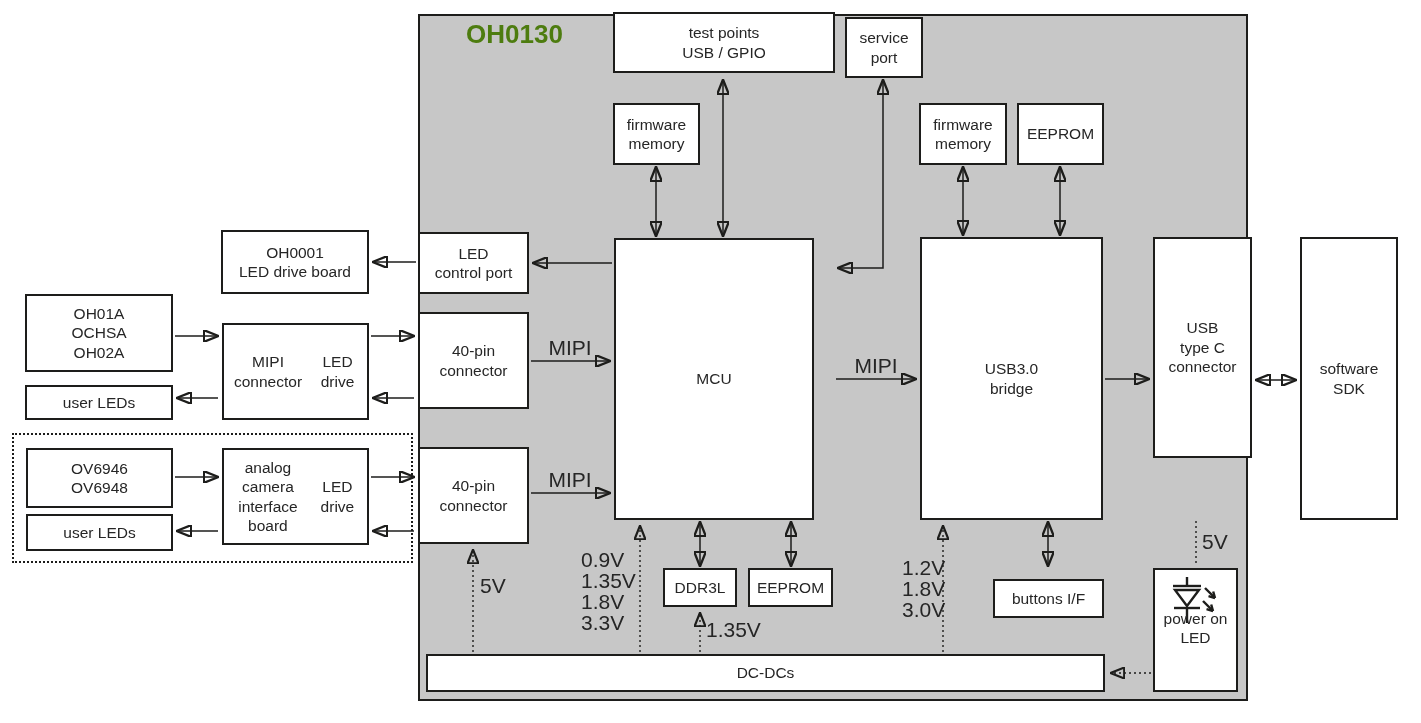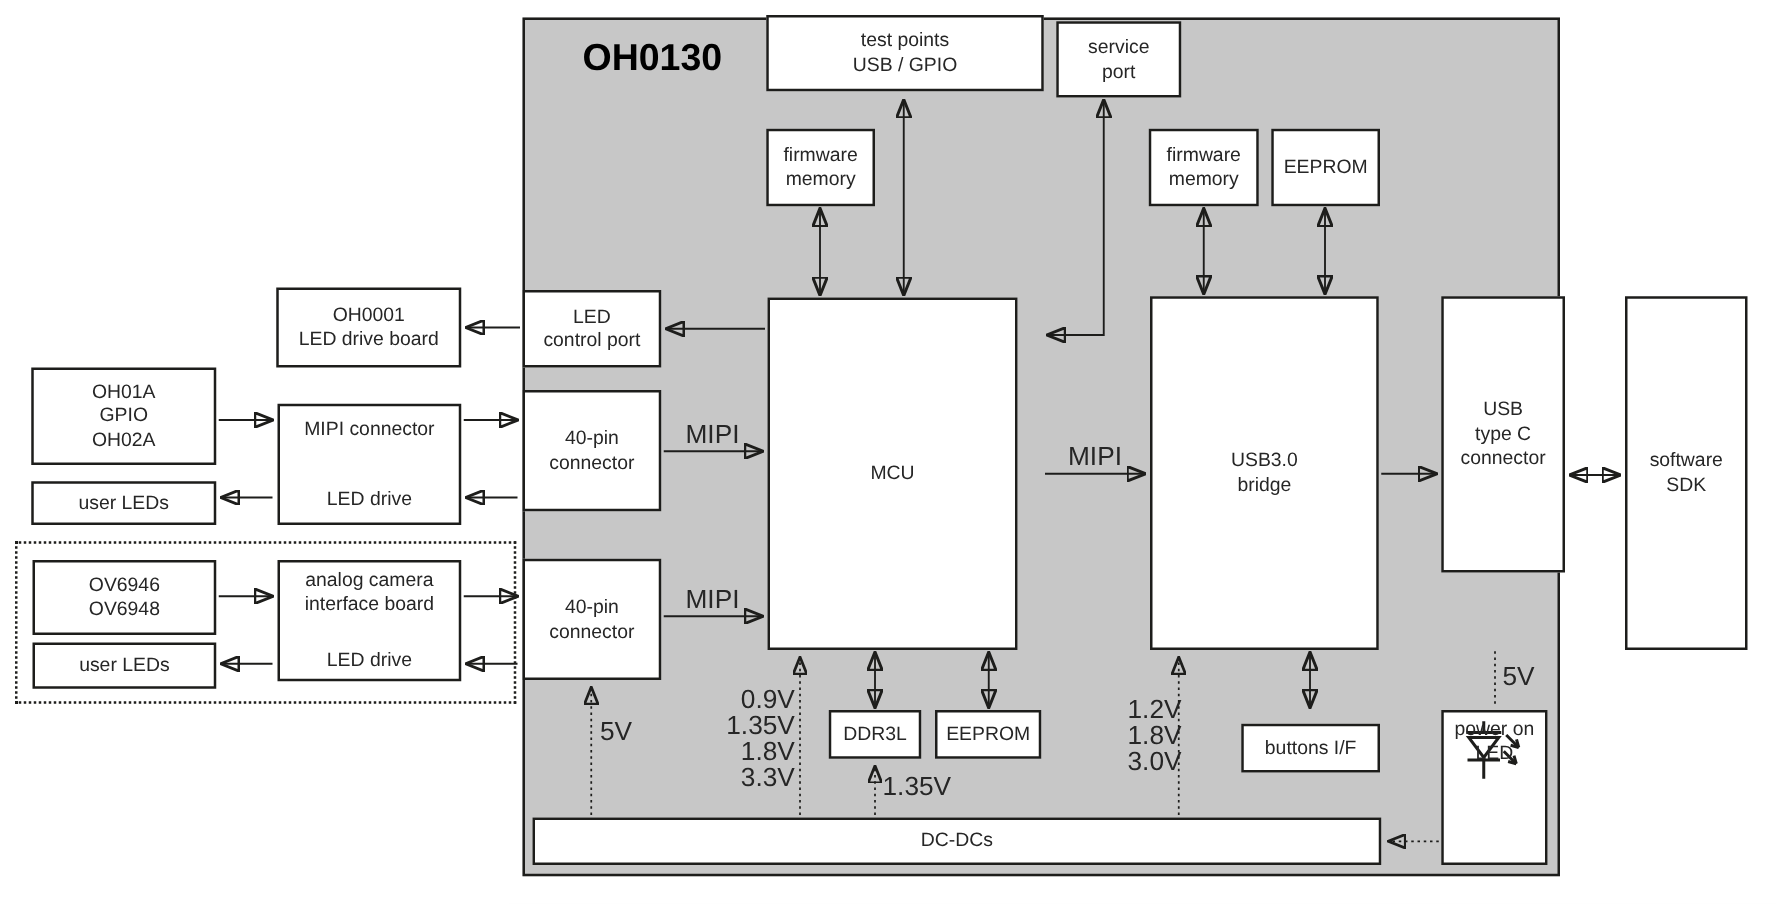--- a/index.html
+++ b/index.html
@@ -5,29 +5,29 @@
   html,body{margin:0;padding:0;background:#ffffff;}
   .canvas{
     position:relative;width:1421px;height:723px;background:#ffffff;
     font-family:"Liberation Sans",sans-serif;color:#262626;overflow:hidden;
   }
   .board{
     position:absolute;left:418px;top:14px;width:826px;height:683px;
     background:#c7c7c7;border:2px solid #1d1d1b;z-index:0;
   }
   .title{
-    position:absolute;left:466px;top:30px;font-size:30px;font-weight:bold;
-    color:#000000;letter-spacing:0px;z-index:2;white-space:pre-line;
+    position:absolute;left:466px;top:19px;font-size:26px;font-weight:bold;
+    color:#4d7c0f;letter-spacing:0px;z-index:2;white-space:pre-line;
   }
   .bx{
     position:absolute;background:#ffffff;border:2px solid #1d1d1b;
     display:flex;align-items:center;justify-content:center;text-align:center;
     font-size:15.5px;line-height:1.25;white-space:pre-line;z-index:2;box-sizing:border-box;
   }
-  .bx.dual{flex-direction:column;justify-content:space-between;padding:9px 2px;}
+  .bx.dual{flex-direction:row;padding:9px 2px;}
   .dotted-group{
     position:absolute;border:2px dotted #1d1d1b;background:transparent;z-index:1;box-sizing:border-box;
   }
   .lbl{
     position:absolute;font-size:21px;line-height:21px;z-index:2;white-space:pre-line;
   }
   .lbl.ctr{text-align:center;}
   .wires{position:absolute;left:0;top:0;z-index:3;pointer-events:none;}
   .wires path,.wires line,.wires polyline{stroke:#1d1d1b;stroke-width:1.5;fill:none;}
   .wires .dot{stroke-dasharray:2 3;stroke-width:1.4;}
@@ -37,32 +37,32 @@
 </head>
 <body>
 
 <div class="canvas">
 
   <div class="board"></div>
   <div class="title">OH0130</div>
 
   <div class="bx" style="left:613px;top:12px;width:222px;height:61px;">test points
 USB / GPIO</div>
-  <div class="bx" style="left:845px;top:17px;width:100px;height:61px;">service
+  <div class="bx" style="left:845px;top:17px;width:78px;height:61px;">service
 port</div>
   <div class="bx" style="left:613px;top:103px;width:87px;height:62px;">firmware
 memory</div>
   <div class="bx" style="left:919px;top:103px;width:88px;height:62px;">firmware
 memory</div>
   <div class="bx" style="left:1017px;top:103px;width:87px;height:62px;">EEPROM</div>
 
   <div class="bx" style="left:221px;top:230px;width:148px;height:64px;">OH0001
 LED drive board</div>
   <div class="bx" style="left:25px;top:294px;width:148px;height:78px;">OH01A
-GPIO
+OCHSA
 OH02A</div>
   <div class="bx dual" style="left:222px;top:323px;width:147px;height:97px;">
     <span>MIPI connector</span>
     <span>LED drive</span>
   </div>
   <div class="bx" style="left:25px;top:385px;width:148px;height:35px;">user LEDs</div>
 
   <div class="dotted-group" style="left:12px;top:433px;width:401px;height:130px;"></div>
   <div class="bx" style="left:26px;top:448px;width:147px;height:60px;">OV6946
 OV6948</div>
@@ -107,21 +107,21 @@
     </svg>
     <span style="position:relative;z-index:1;">power on
 LED</span>
   </div>
 
   <div class="bx" style="left:426px;top:654px;width:679px;height:38px;">DC-DCs</div>
 
   <div class="lbl ctr" style="left:542px;top:337px;width:56px;">MIPI</div>
   <div class="lbl ctr" style="left:542px;top:469px;width:56px;">MIPI</div>
   <div class="lbl ctr" style="left:848px;top:355px;width:56px;">MIPI</div>
-  <div class="lbl" style="left:581px;top:549px;text-align:right;">0.9V
+  <div class="lbl" style="left:581px;top:549px;">0.9V
 1.35V
 1.8V
 3.3V</div>
   <div class="lbl" style="left:706px;top:619px;">1.35V</div>
   <div class="lbl" style="left:902px;top:557px;">1.2V
 1.8V
 3.0V</div>
   <div class="lbl" style="left:480px;top:575px;">5V</div>
   <div class="lbl" style="left:1202px;top:531px;">5V</div>
 

